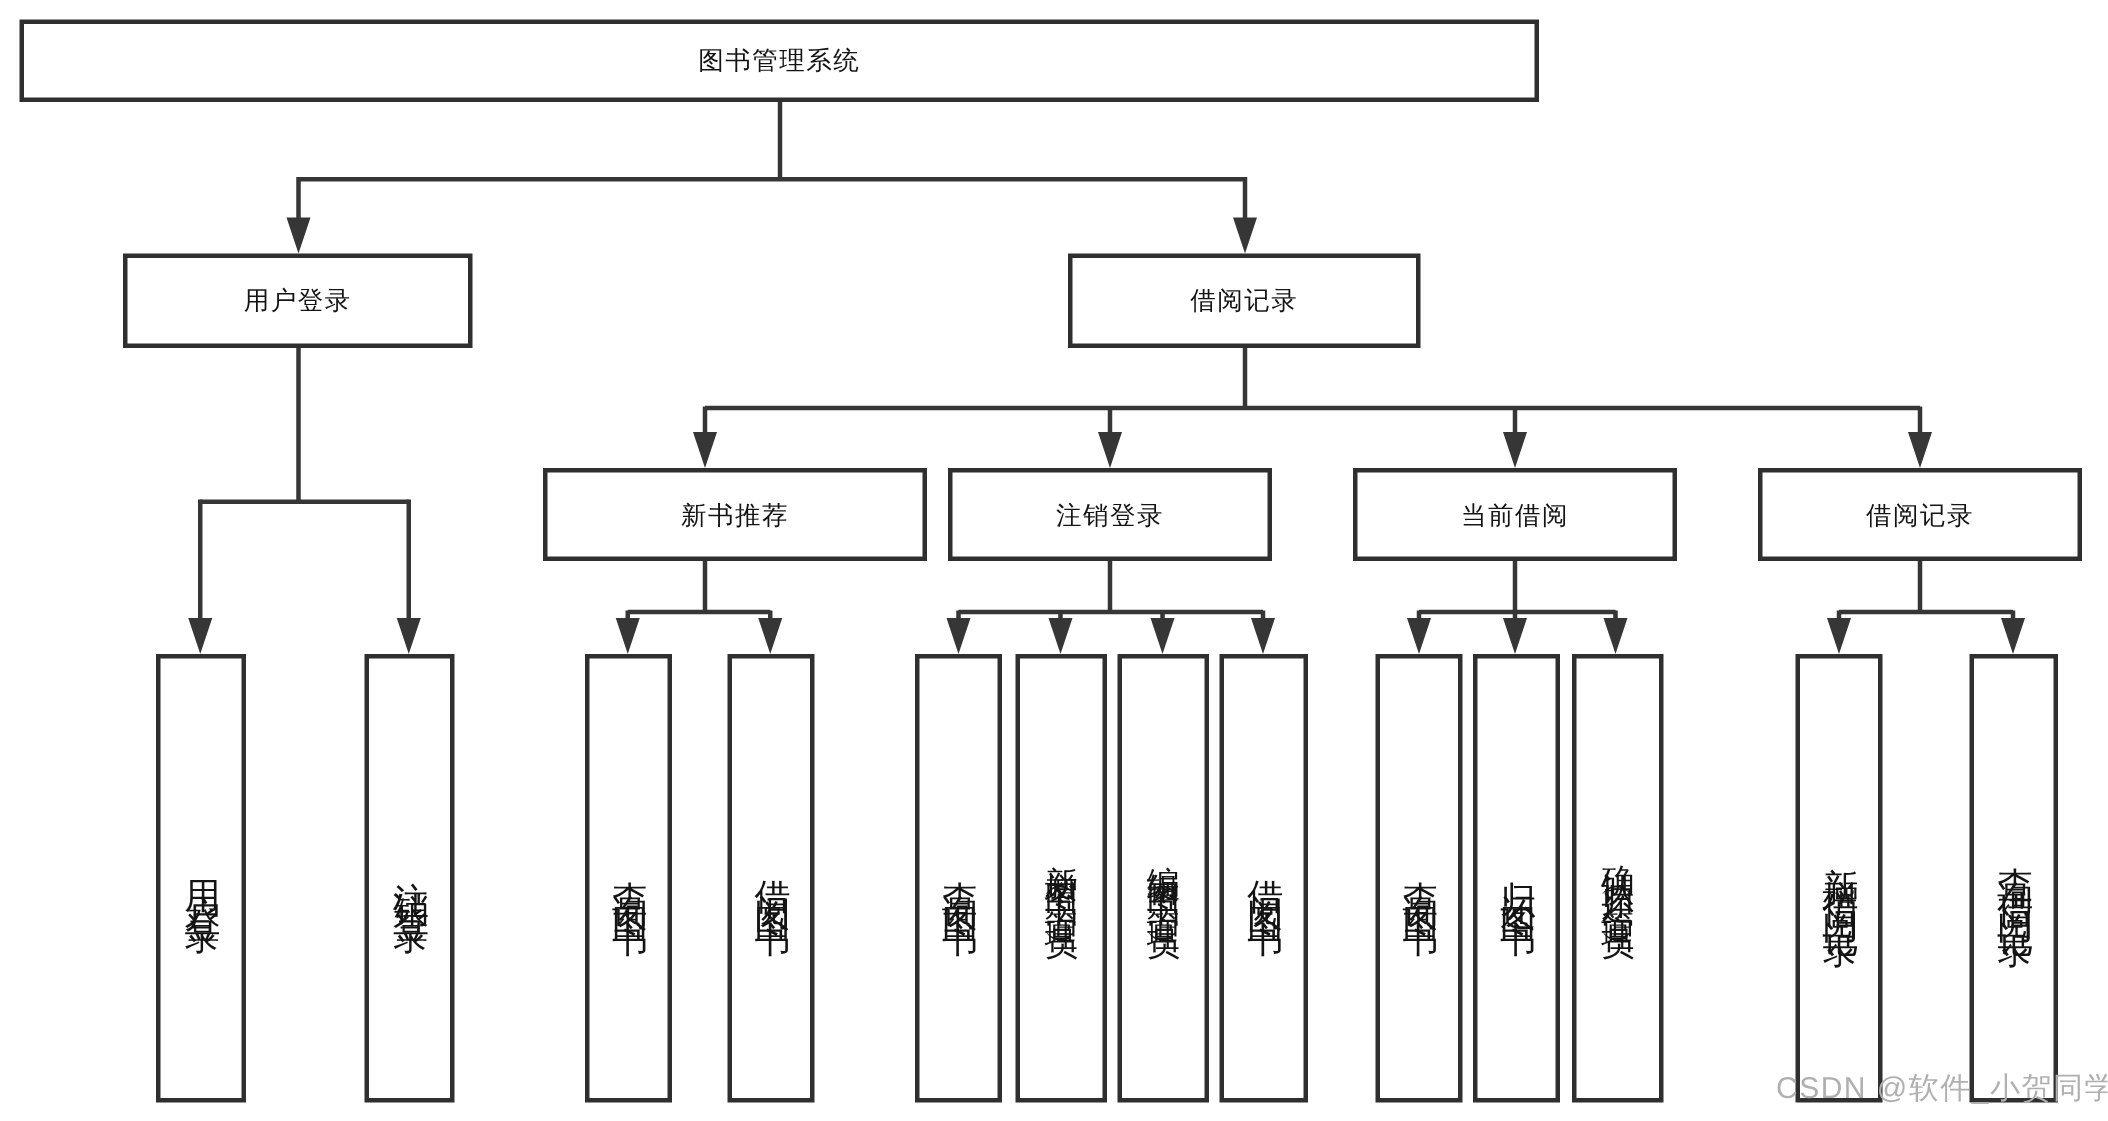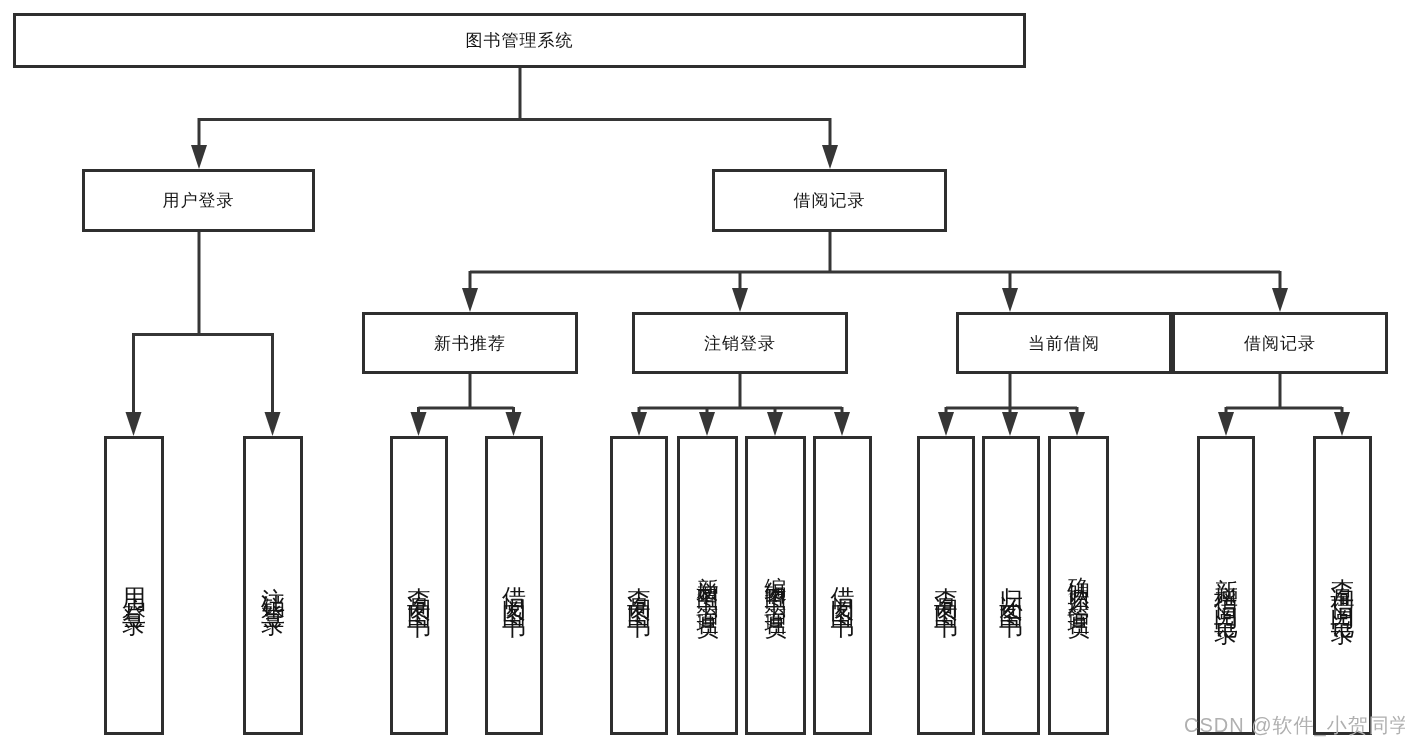--- a/index.html
+++ b/index.html
@@ -97,27 +97,27 @@
     <span class="lbl">图书管理系统</span>
   </div>
 
   <div class="node h" style="left:82px;top:169px;width:233px;height:63px">
     <span class="lbl">用户登录</span>
   </div>
   <div class="node h" style="left:712px;top:169px;width:235px;height:63px">
     <span class="lbl">借阅记录</span>
   </div>
 
-  <div class="node h" style="left:362px;top:312px;width:216px;height:62px">
+  <div class="node h" style="left:362px;top:312px;width:256px;height:62px">
     <span class="lbl">新书推荐</span>
   </div>
   <div class="node h" style="left:632px;top:312px;width:216px;height:62px">
     <span class="lbl">注销登录</span>
   </div>
-  <div class="node h" style="left:956px;top:312px;width:216px;height:62px">
+  <div class="node h" style="left:902px;top:312px;width:216px;height:62px">
     <span class="lbl">当前借阅</span>
   </div>
   <div class="node h" style="left:1172px;top:312px;width:216px;height:62px">
     <span class="lbl">借阅记录</span>
   </div>
 
   <div class="node v" style="left:104px;top:436px;width:60px;height:299px">
     <span class="lbl ls9">用户登录</span>
   </div>
   <div class="node v" style="left:243px;top:436px;width:60px;height:299px">

